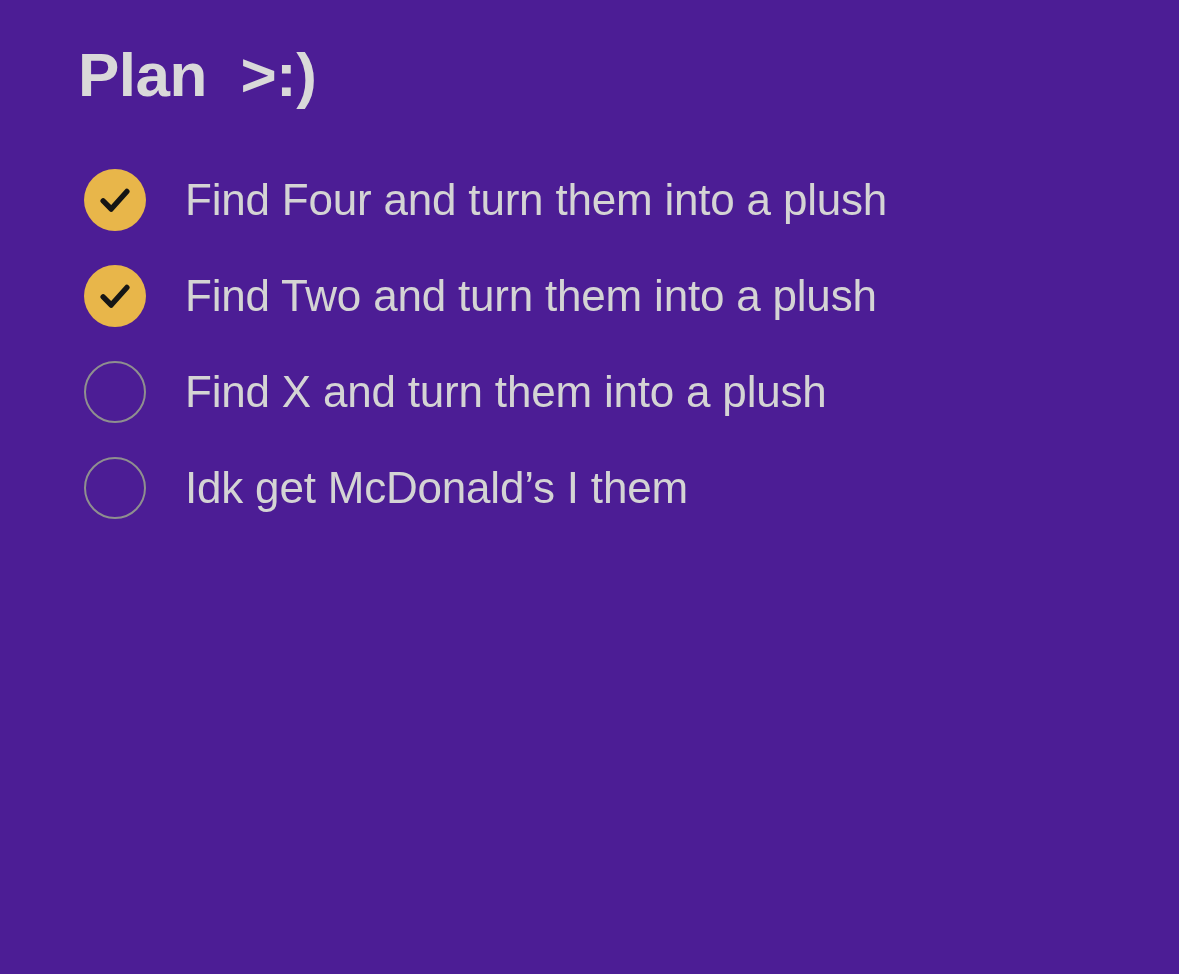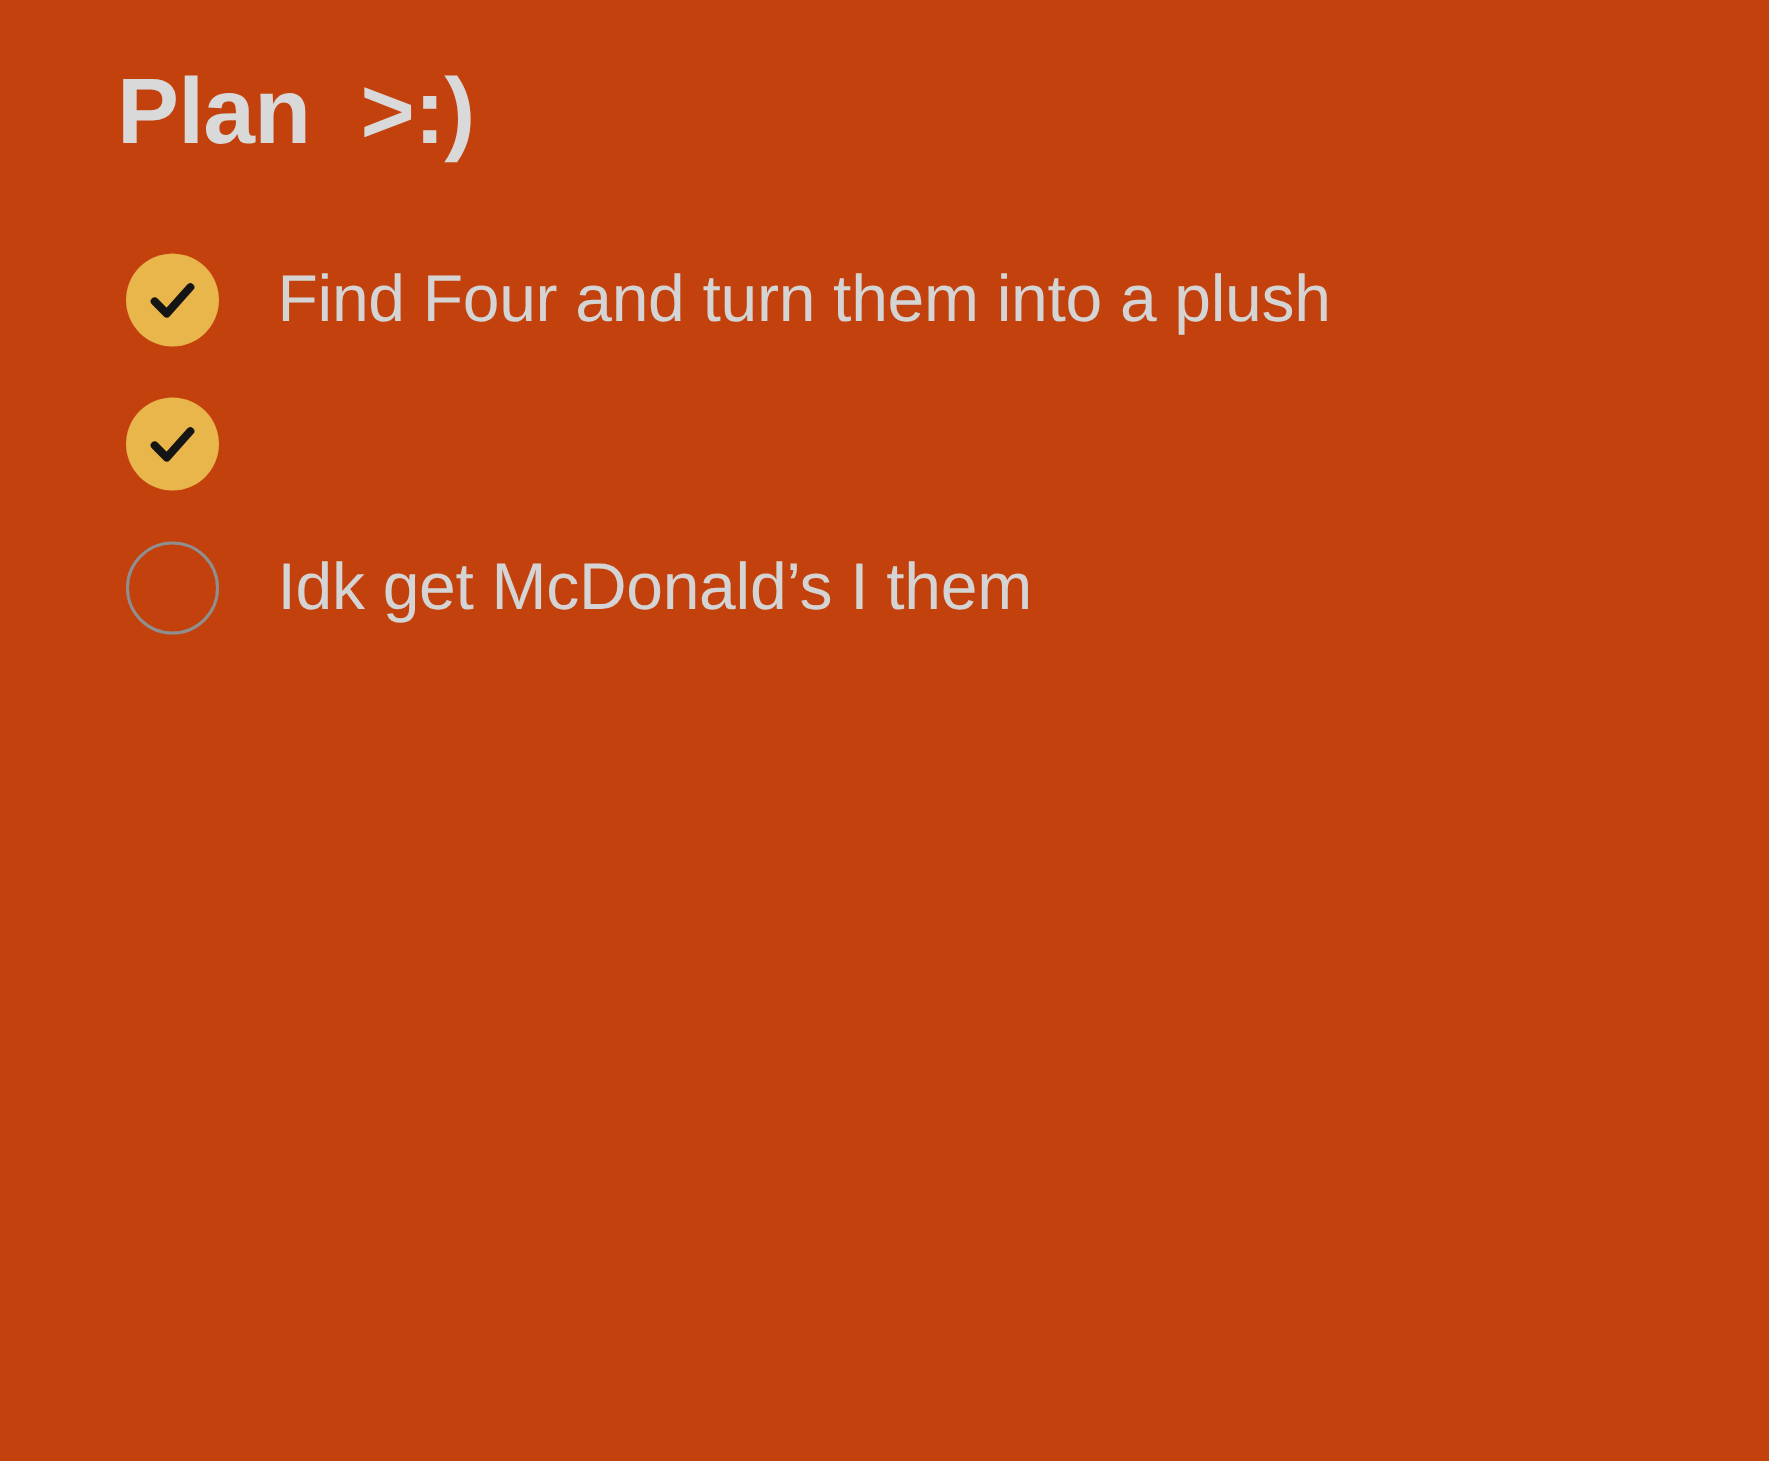--- a/index.html
+++ b/index.html
@@ -13,21 +13,21 @@
     background: #000000;
     font-family: "Liberation Sans", "DejaVu Sans", sans-serif;
     overflow: hidden;
     -webkit-font-smoothing: antialiased;
   }
 
   #screen {
     position: relative;
     width: 1179px;
     height: 974px;
-    background: #c2410c;
+    background: #4c1d95;
   }
 
   
   #page-title {
     position: absolute;
     left: 78px;
     top: 42px;
     font-size: 62px;
     font-weight: 700;
     color: #D9D9D9;
@@ -106,20 +106,25 @@
           </svg>
         </div>
         <span class="todo-label">Find Four and turn them into a plush</span>
       </div>
       <div class="todo-row">
         <div class="checkbox checked">
           <svg class="check-glyph" viewBox="0 0 24 24">
             <path d="M4.5 12.6 L9.6 17.7 L19.5 6.6" fill="none" stroke="#151515" stroke-width="3.4" stroke-linecap="round" stroke-linejoin="round"></path>
           </svg>
         </div>
+        <span class="todo-label">Find Two and turn them into a plush</span>
+      </div>
+      <div class="todo-row">
+        <div class="checkbox unchecked"></div>
+        <span class="todo-label">Find X and turn them into a plush</span>
       </div>
       <div class="todo-row">
         <div class="checkbox unchecked"></div>
         <span class="todo-label">Idk get McDonald’s I them</span>
       </div>
     </div>
 
 </div>
 
 </body></html>

